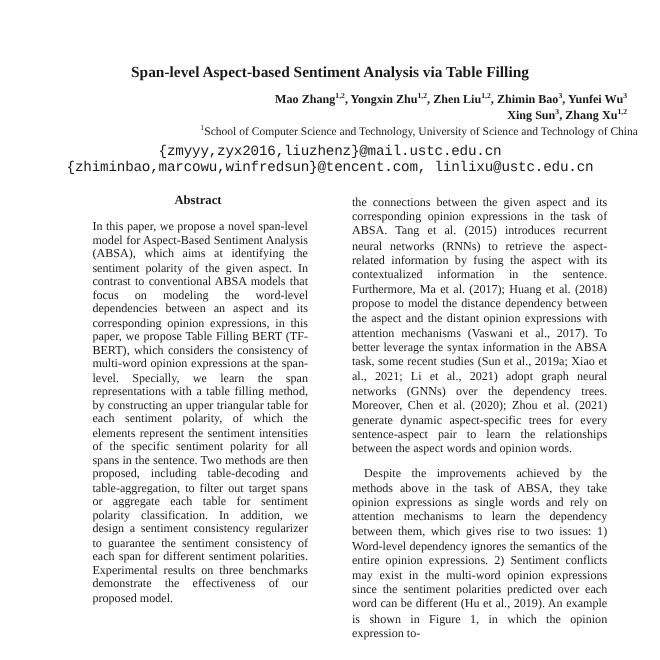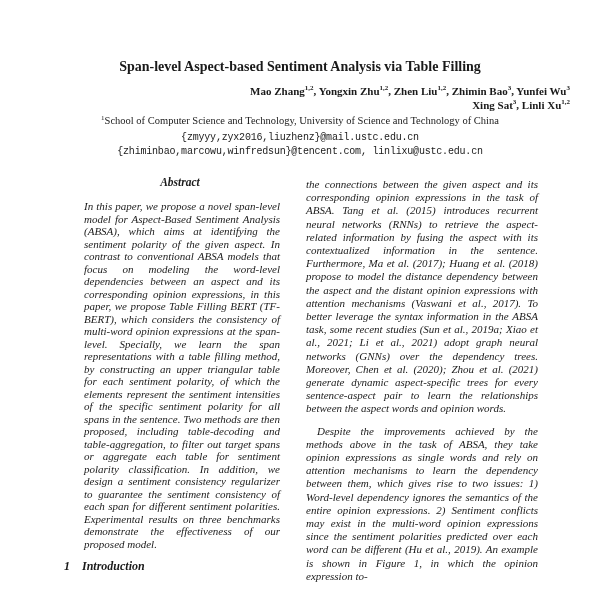--- a/index.html
+++ b/index.html
@@ -22,38 +22,37 @@
   }
   .authors {
     margin: 9px 30px 0 30px;
     text-align: right;
     font-size: 11px;
     line-height: 14px;
     font-weight: bold;
   }
   .affiliations {
     margin: 2px 20px 0 20px;
-    text-align: center;
+    text-align: right;
     font-size: 10.5px;
     line-height: 13px;
   }
   sup { font-size: 7px; line-height: 0; }
   .emails {
     margin: 4px 10px 0 10px;
     text-align: center;
     font-family: "Liberation Mono", "DejaVu Sans Mono", monospace;
-    font-size: 10px;
+    font-size: 13px;
     line-height: 13.5px;
     letter-spacing: -0.2px;
   }
   .columns {
     display: flex;
     margin: 17px 62px 0 64px;
-    gap: 10px;
-    font-style: italic;
+    gap: 24px;
   }
   .col { width: 232px; flex: 0 0 232px; }
   .abstract-heading {
     text-align: center;
     font-size: 11.5px;
     line-height: 14px;
     font-weight: bold;
     margin-bottom: 11px;
   }
   .abstract-body {
@@ -81,40 +80,37 @@
 </style>
 </head>
 <body>
 
 <div class="page">
 
   <div class="title">Span-level Aspect-based Sentiment Analysis via Table Filling</div>
 
   <div class="authors">
     <div><span>Mao Zhang</span><sup>1,2</sup>, <span>Yongxin Zhu</span><sup>1,2</sup>, <span>Zhen Liu</span><sup>1,2</sup>, <span>Zhimin Bao</span><sup>3</sup>, <span>Yunfei Wu</span><sup>3</sup></div>
-    <div><span>Xing Sat</span><sup>3</sup>, <span>Linli Xu</span><sup>1,2</sup></div>
+    <div><span>Xing Sun</span><sup>3</sup>, <span>Zhang Xu</span><sup>1,2</sup></div>
   </div>
 
   <div class="affiliations">
     <div><sup>1</sup><span>School of Computer Science and Technology, University of Science and Technology of China</span></div>
   </div>
 
   <div class="emails">
     <div>{zmyyy,zyx2016,liuzhenz}@mail.ustc.edu.cn</div>
     <div>{zhiminbao,marcowu,winfredsun}@tencent.com, linlixu@ustc.edu.cn</div>
   </div>
 
   <div class="columns">
 
     <div class="col left-col">
       <div class="abstract-heading">Abstract</div>
       <div class="abstract-body">In this paper, we propose a novel span-level model for Aspect-Based Sentiment Analysis (ABSA), which aims at identifying the sentiment polarity of the given aspect. In contrast to conventional ABSA models that focus on modeling the word-level dependencies between an aspect and its corresponding opinion expressions, in this paper, we propose Table Filling BERT (TF-BERT), which considers the consistency of multi-word opinion expressions at the span-level. Specially, we learn the span representations with a table filling method, by constructing an upper triangular table for each sentiment polarity, of which the elements represent the sentiment intensities of the specific sentiment polarity for all spans in the sentence. Two methods are then proposed, including table-decoding and table-aggregation, to filter out target spans or aggregate each table for sentiment polarity classification. In addition, we design a sentiment consistency regularizer to guarantee the sentiment consistency of each span for different sentiment polarities. Experimental results on three benchmarks demonstrate the effectiveness of our proposed model.</div>
-      <div class="section-heading">
-        <span class="sec-num">1</span><span>Introduction</span>
-      </div>
     </div>
 
     <div class="col right-col">
       <p class="body-par">the connections between the given aspect and its corresponding opinion expressions in the task of ABSA. Tang et al. (2015) introduces recurrent neural networks (RNNs) to retrieve the aspect-related information by fusing the aspect with its contextualized information in the sentence. Furthermore, Ma et al. (2017); Huang et al. (2018) propose to model the distance dependency between the aspect and the distant opinion expressions with attention mechanisms (Vaswani et al., 2017). To better leverage the syntax information in the ABSA task, some recent studies (Sun et al., 2019a; Xiao et al., 2021; Li et al., 2021) adopt graph neural networks (GNNs) over the dependency trees. Moreover, Chen et al. (2020); Zhou et al. (2021) generate dynamic aspect-specific trees for every sentence-aspect pair to learn the relationships between the aspect words and opinion words.</p>
       <p class="body-par">Despite the improvements achieved by the methods above in the task of ABSA, they take opinion expressions as single words and rely on attention mechanisms to learn the dependency between them, which gives rise to two issues: 1) Word-level dependency ignores the semantics of the entire opinion expressions. 2) Sentiment conflicts may exist in the multi-word opinion expressions since the sentiment polarities predicted over each word can be different (Hu et al., 2019). An example is shown in Figure 1, in which the opinion expression to-</p>
     </div>
 
   </div>
 </div>
 

